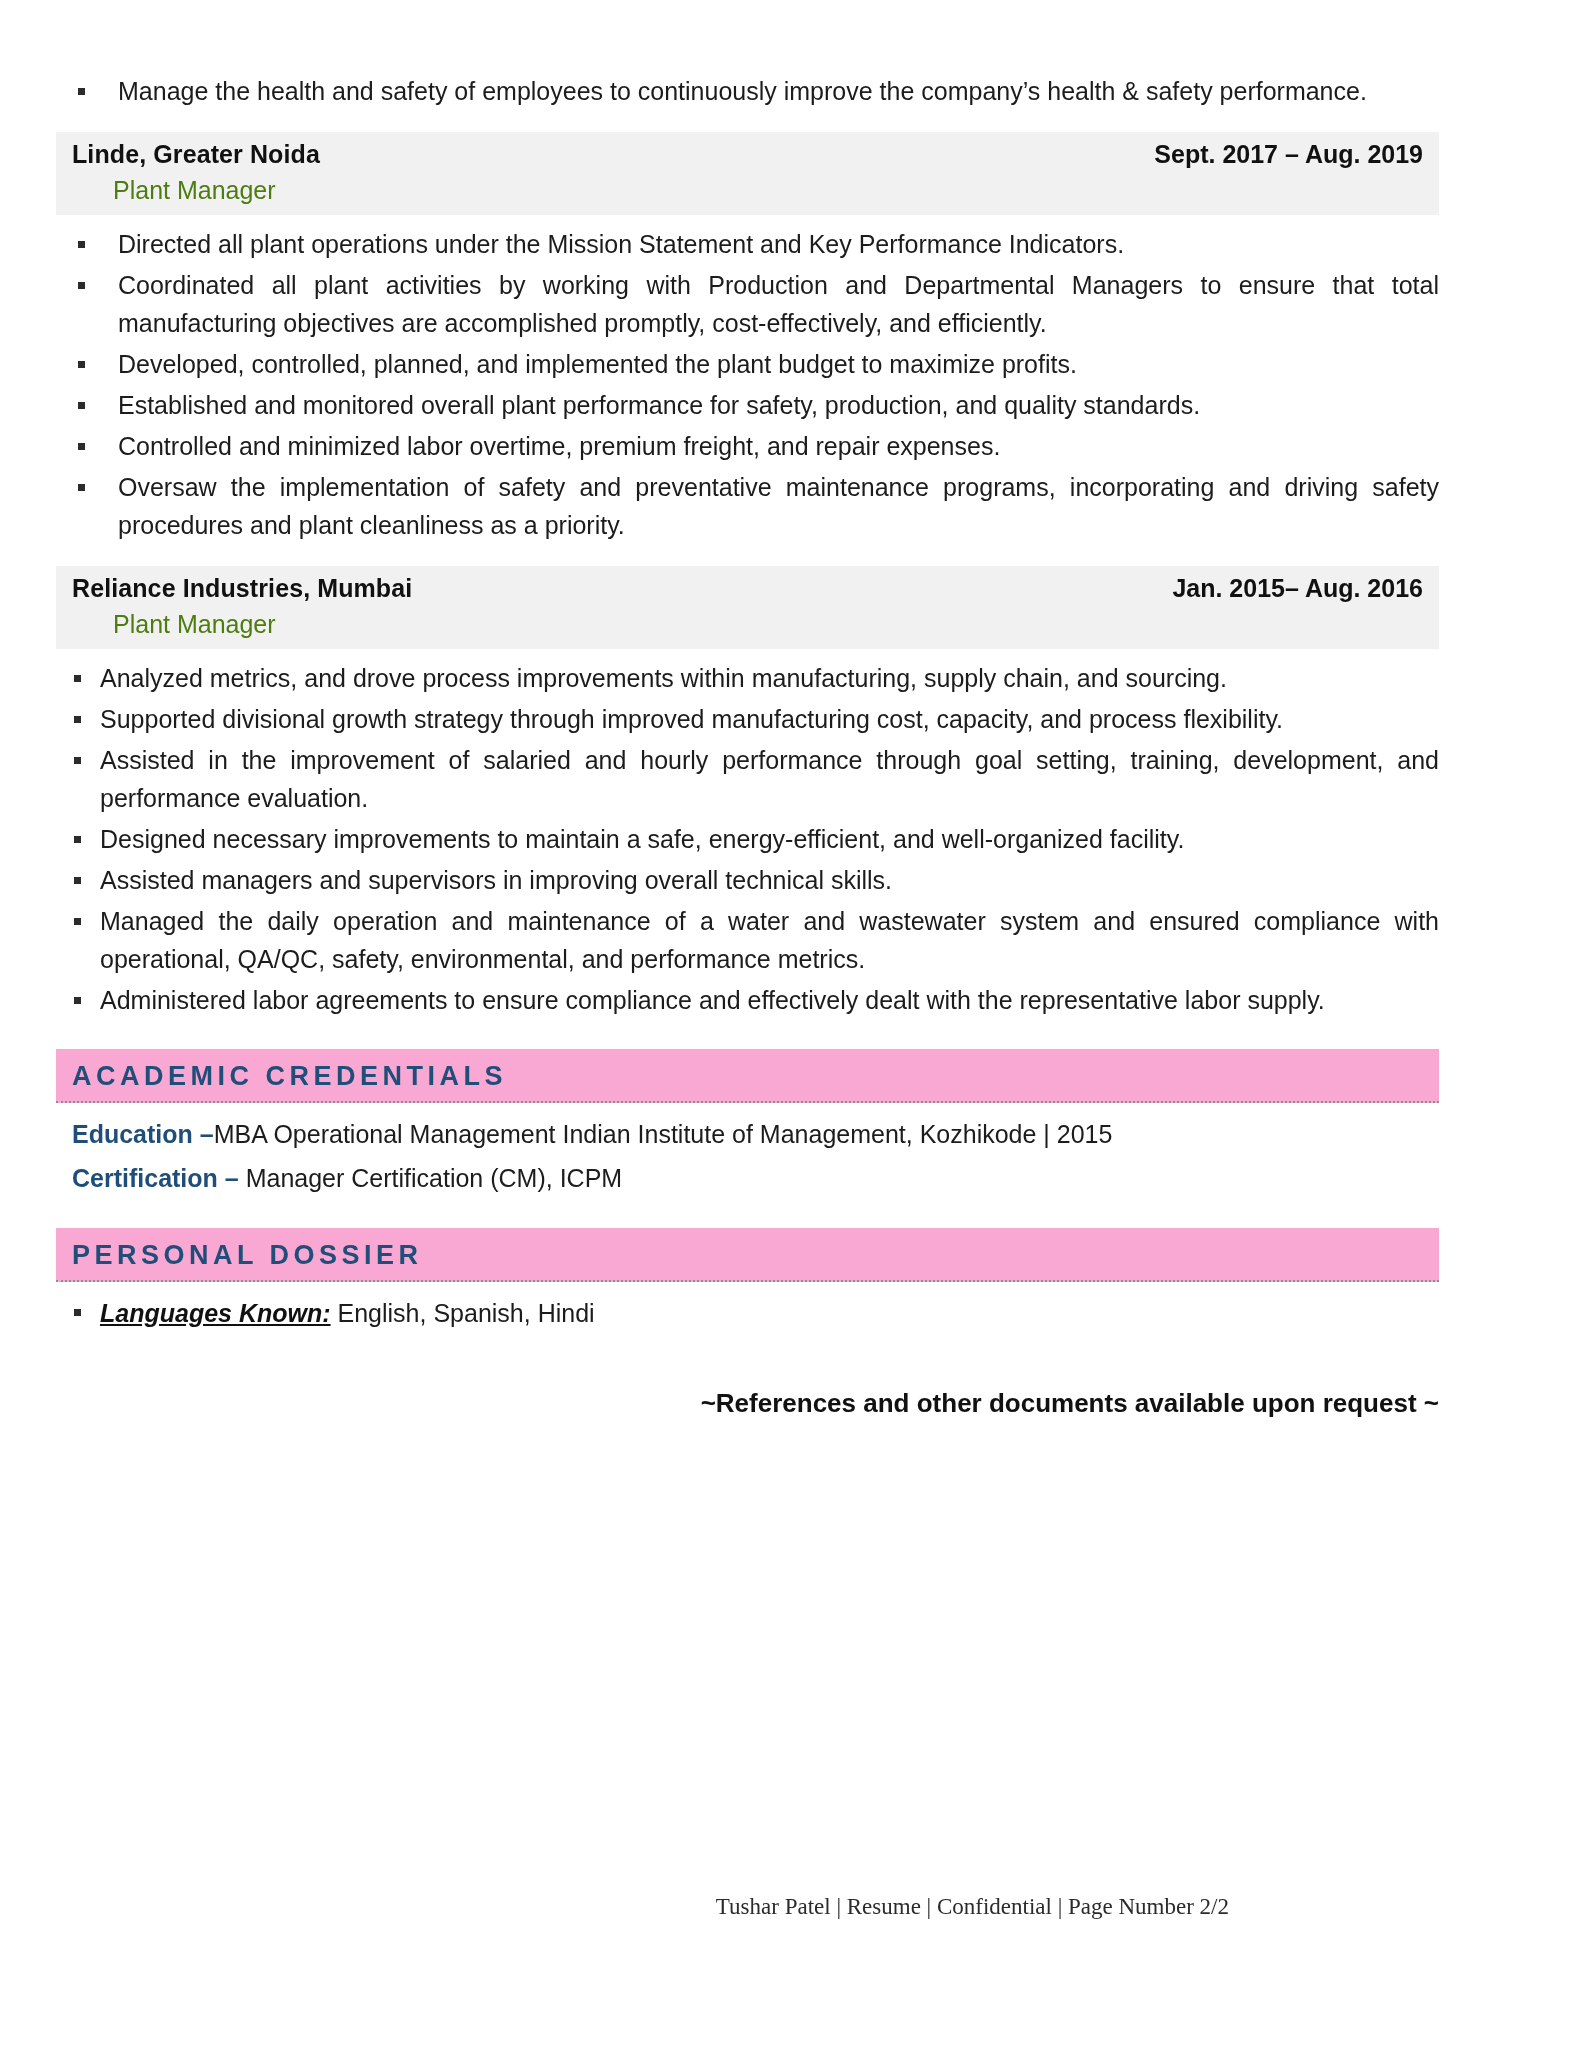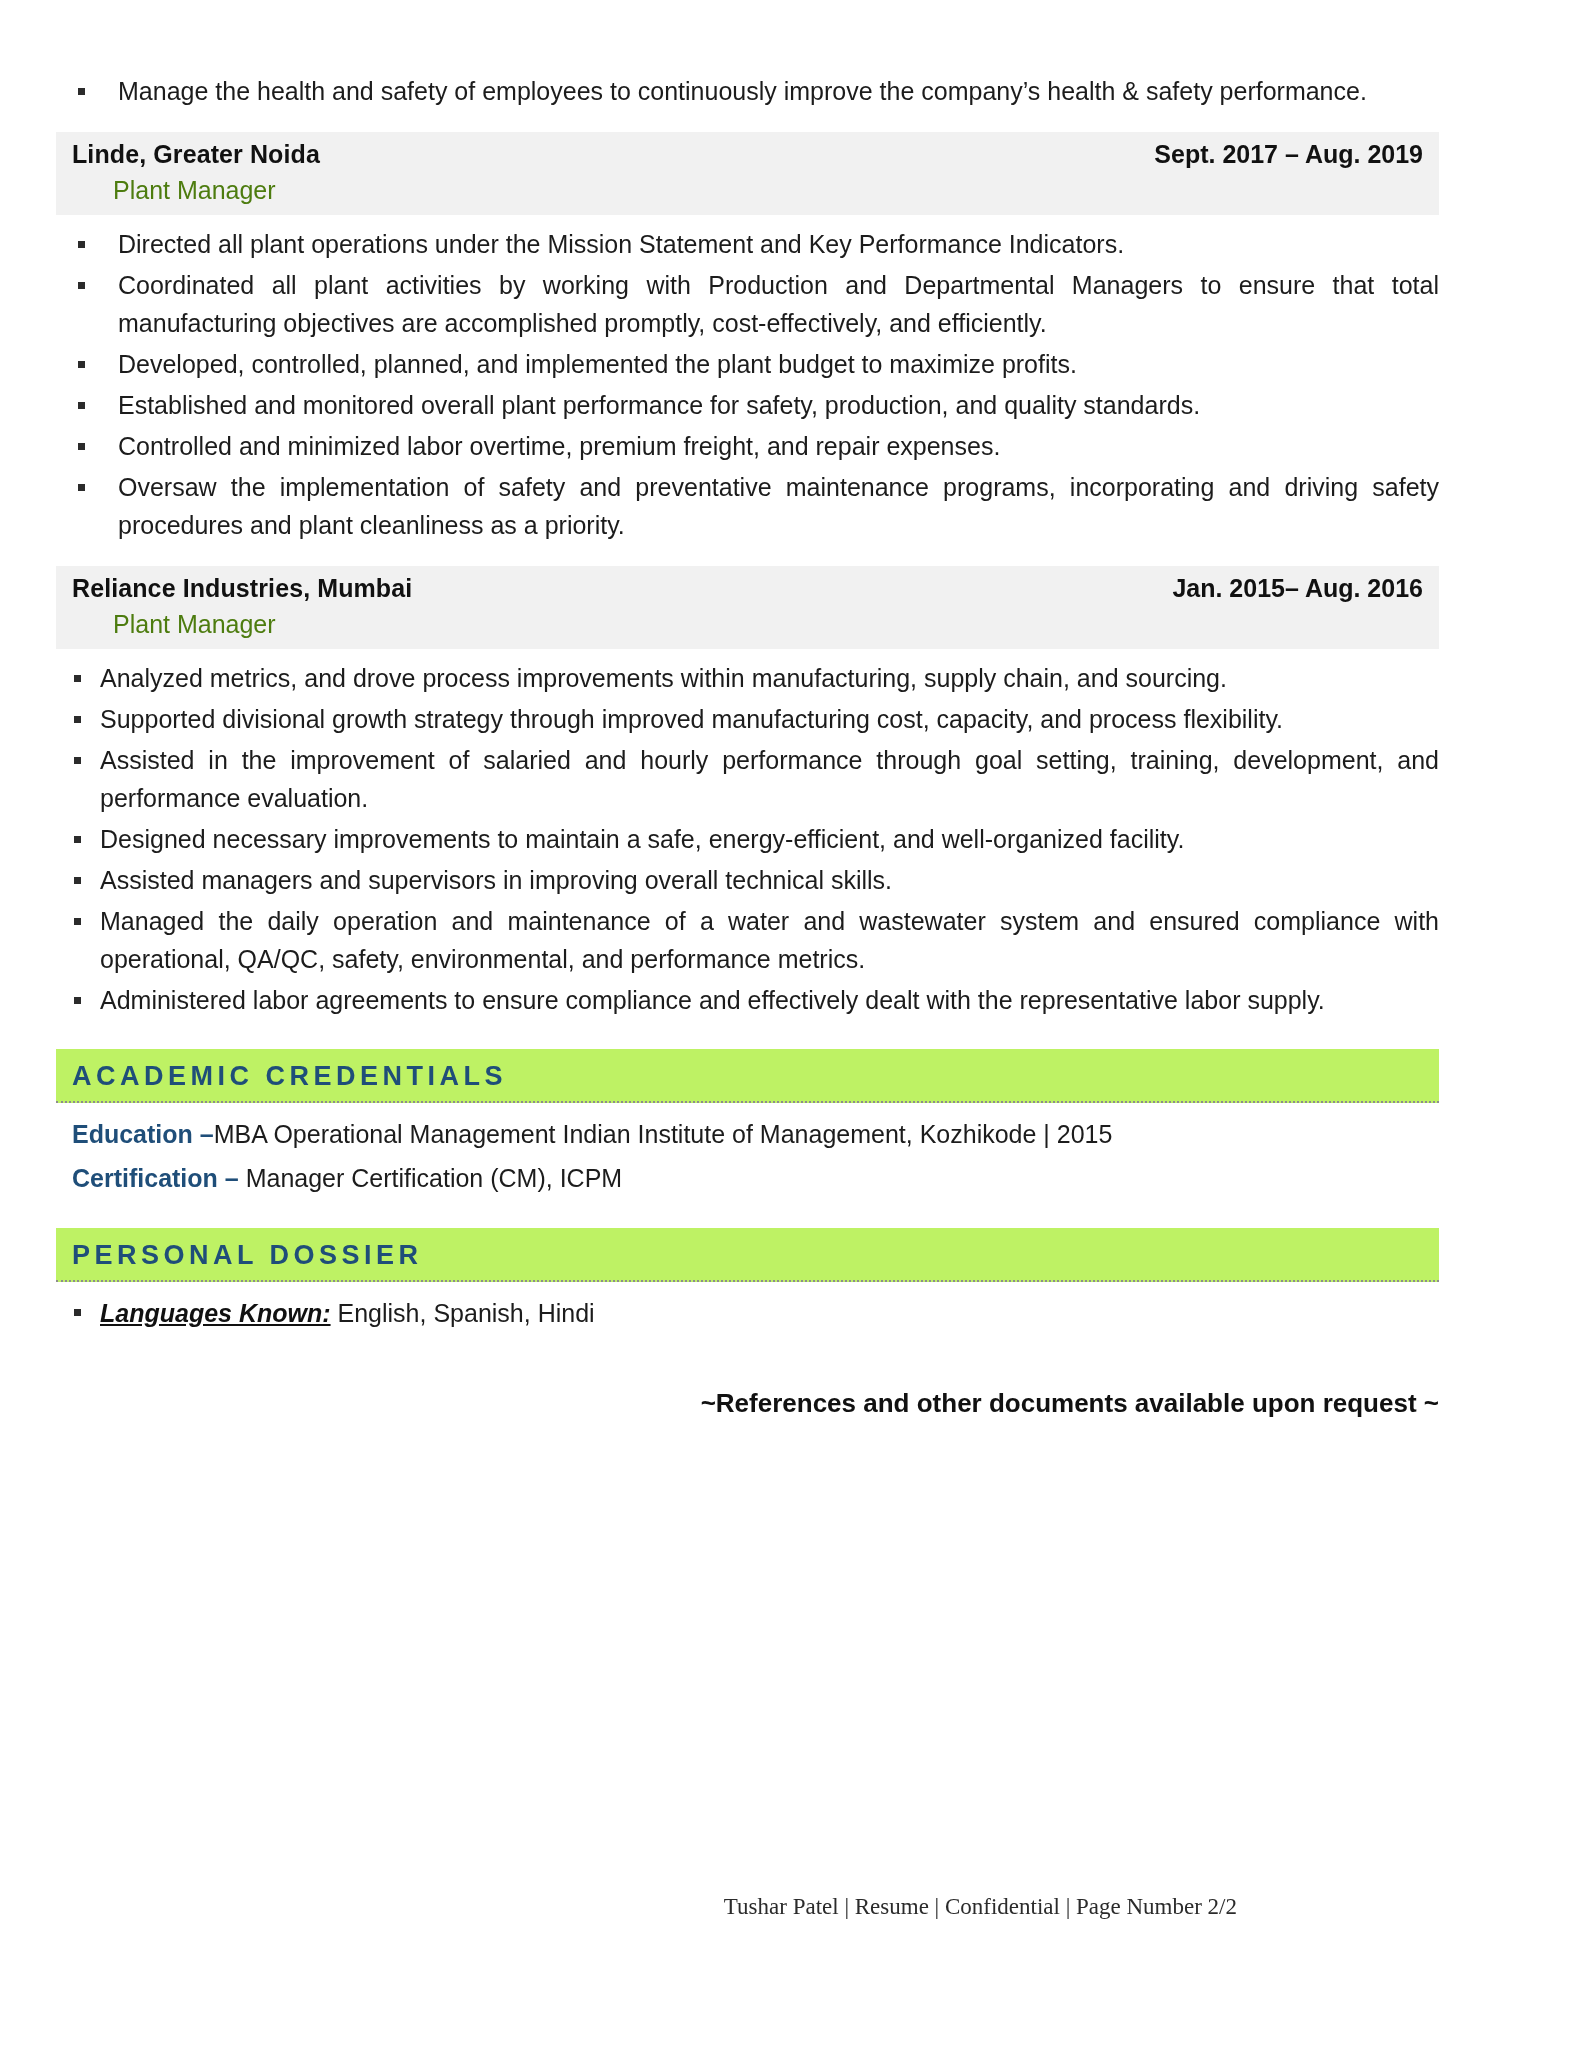--- a/index.html
+++ b/index.html
@@ -100,21 +100,21 @@
   .job-title {
     font-size: 25px;
     font-weight: normal;
     color: #4d7c0f;
     margin-top: 7px;
     margin-left: 41px;
   }
 
   
   .section-band {
-    background: #bef264;
+    background: #f9a8d4;
     border-bottom: 2px dotted #8d8d8d;
     padding: 12px 16px 9px 16px;
     margin-top: 30px;
     margin-bottom: 12px;
   }
   .section-title {
     font-size: 27px;
     font-weight: bold;
     color: #1f4e79;
     letter-spacing: 4.5px;
@@ -146,21 +146,21 @@
     font-size: 26px;
     font-weight: bold;
     color: #111111;
     margin-top: 56px;
   }
 
   
   .footer {
     position: absolute;
     left: 0;
-    right: 0;
+    right: 8px;
     bottom: 128px;
     text-align: right;
     padding-right: 112px;
     font-family: "Liberation Serif", serif;
     font-size: 23px;
     color: #2b2b2b;
   }
 </style>
 </head>
 <body>

